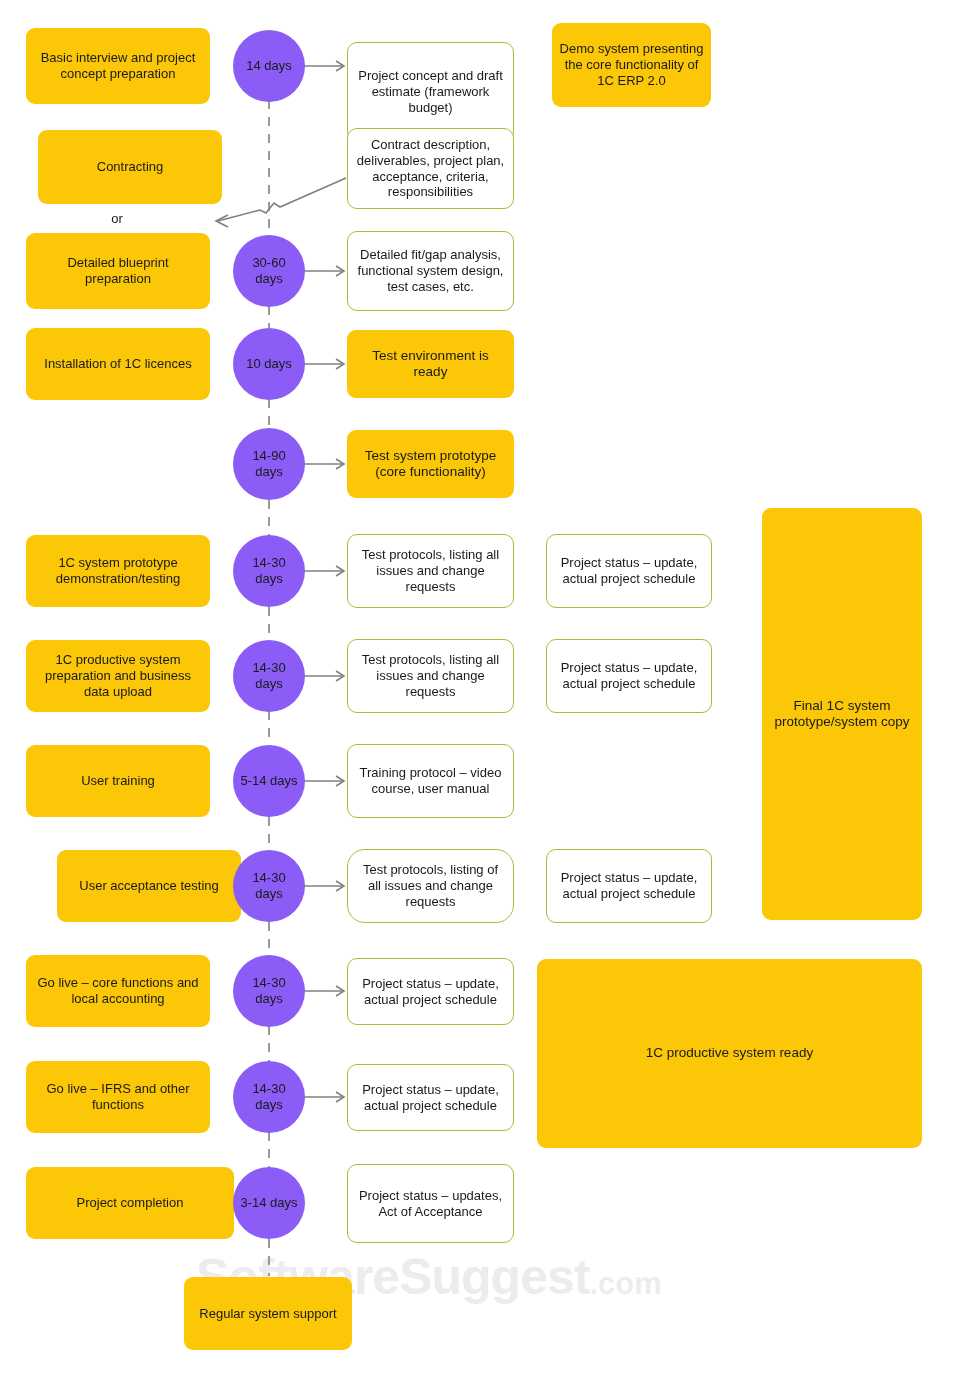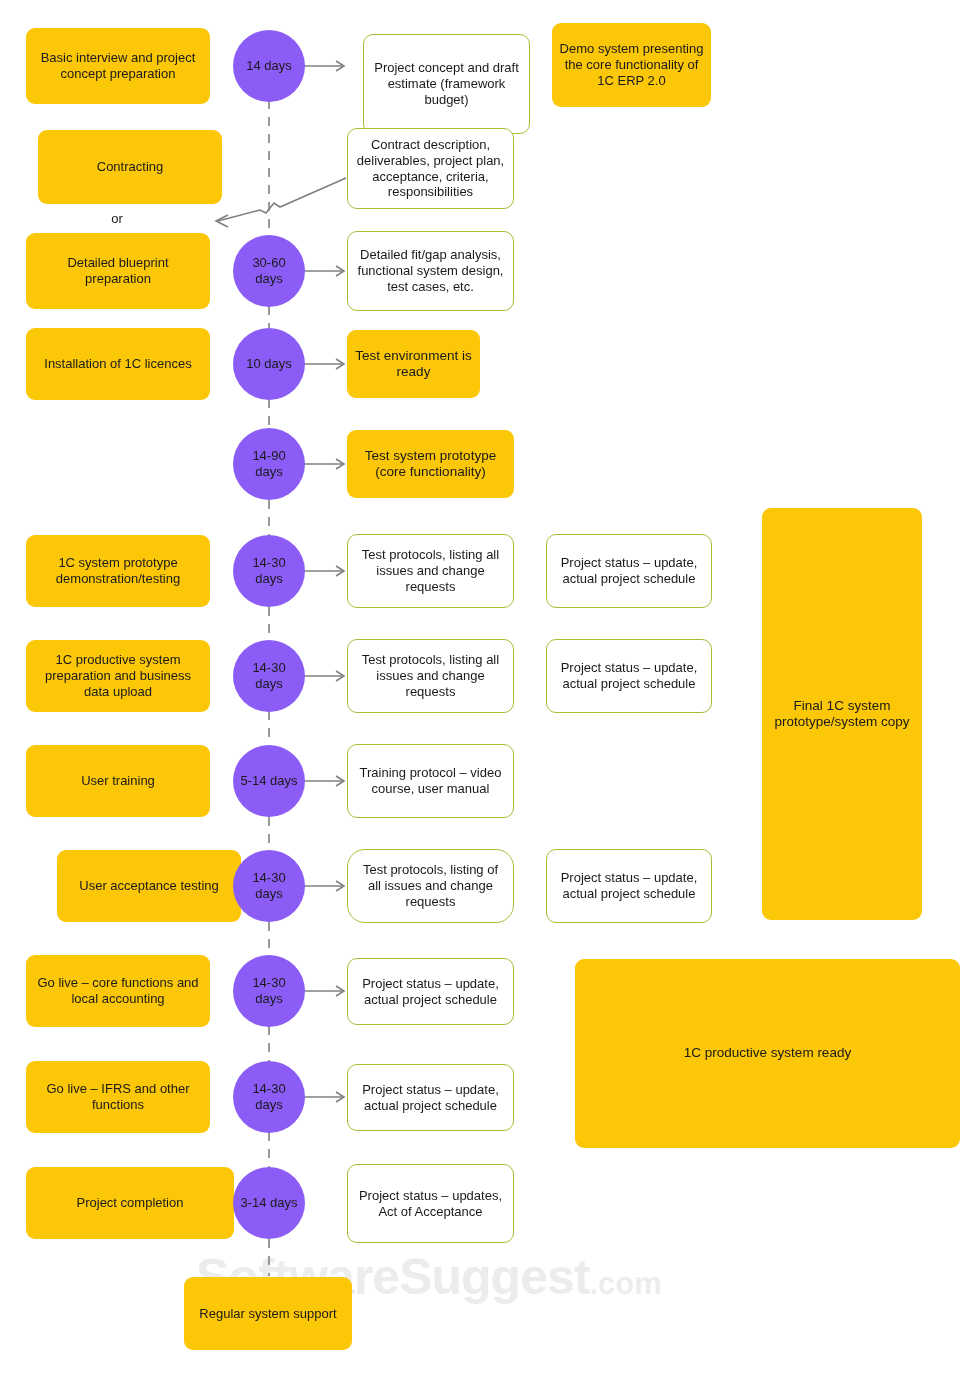--- a/index.html
+++ b/index.html
@@ -133,21 +133,21 @@
       </g>
     </g>
   </svg>
 
   <div class="node fill-yellow t13" style="left:26px;top:28px;width:184px;height:76px;">
     <span>Basic interview and project concept preparation</span>
   </div>
   <div class="node circle t13" style="left:233px;top:30px;width:72px;height:72px;">
     <span>14 days</span>
   </div>
-  <div class="node outline-green t13" style="left:347px;top:34px;width:167px;height:100px;margin-left:16px;">
+  <div class="node outline-green t13" style="left:347px;top:42px;width:167px;height:100px;">
     <span>Project concept and draft estimate (framework budget)</span>
   </div>
   <div class="node fill-yellow t13" style="left:552px;top:23px;width:159px;height:84px;">
     <span>Demo system presenting the core functionality of 1C ERP 2.0</span>
   </div>
 
   <div class="node fill-yellow t13" style="left:38px;top:130px;width:184px;height:74px;">
     <span>Contracting</span>
   </div>
   <div class="node plain t13" style="left:77px;top:209px;width:80px;height:20px;">
@@ -166,21 +166,21 @@
   <div class="node outline-green t13" style="left:347px;top:231px;width:167px;height:80px;border-radius:10px;">
     <span>Detailed fit/gap analysis, functional system design, test cases, etc.</span>
   </div>
 
   <div class="node fill-yellow t13" style="left:26px;top:328px;width:184px;height:72px;">
     <span>Installation of 1C licences</span>
   </div>
   <div class="node circle t13" style="left:233px;top:328px;width:72px;height:72px;">
     <span>10 days</span>
   </div>
-  <div class="node fill-yellow t14" style="left:347px;top:330px;width:133px;height:68px;">
+  <div class="node fill-yellow t14" style="left:347px;top:330px;width:167px;height:68px;">
     <span>Test environment is ready</span>
   </div>
 
   <div class="node circle t13" style="left:233px;top:428px;width:72px;height:72px;">
     <span>14-90 days</span>
   </div>
   <div class="node fill-yellow t14" style="left:347px;top:430px;width:167px;height:68px;">
     <span>Test system prototype (core functionality)</span>
   </div>
 
@@ -230,21 +230,21 @@
   <div class="node circle t13" style="left:233px;top:850px;width:72px;height:72px;">
     <span>14-30 days</span>
   </div>
   <div class="node outline-green t13" style="left:347px;top:849px;width:167px;height:74px;border-radius:18px;">
     <span>Test protocols, listing of all issues and change requests</span>
   </div>
   <div class="node outline-green t13" style="left:546px;top:849px;width:166px;height:74px;">
     <span>Project status – update, actual project schedule</span>
   </div>
 
-  <div class="node fill-yellow t14" style="left:537px;top:959px;width:385px;height:189px;margin-left:38px;">
+  <div class="node fill-yellow t14" style="left:537px;top:959px;width:385px;height:189px;">
     <span>1C productive system ready</span>
   </div>
 
   <div class="node fill-yellow t13" style="left:26px;top:955px;width:184px;height:72px;">
     <span>Go live – core functions and local accounting</span>
   </div>
   <div class="node circle t13" style="left:233px;top:955px;width:72px;height:72px;">
     <span>14-30 days</span>
   </div>
   <div class="node outline-green t13" style="left:347px;top:958px;width:167px;height:67px;">

